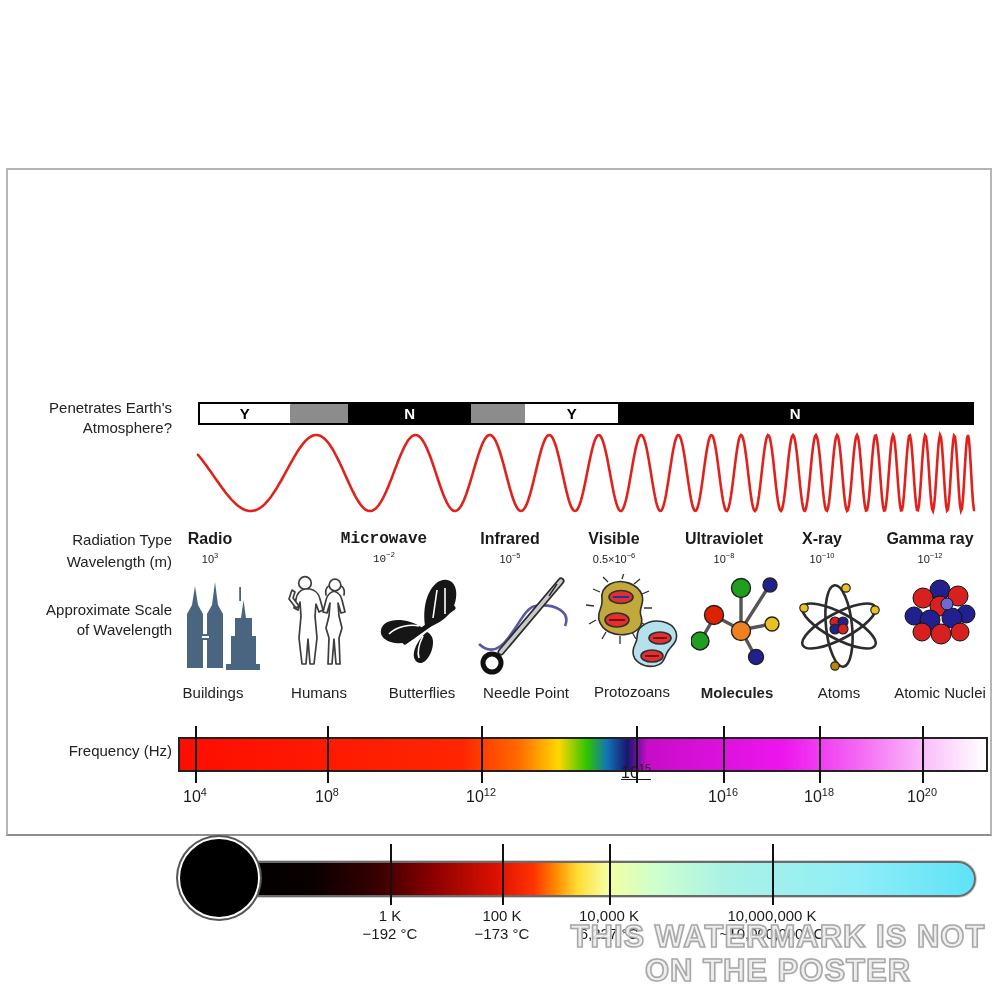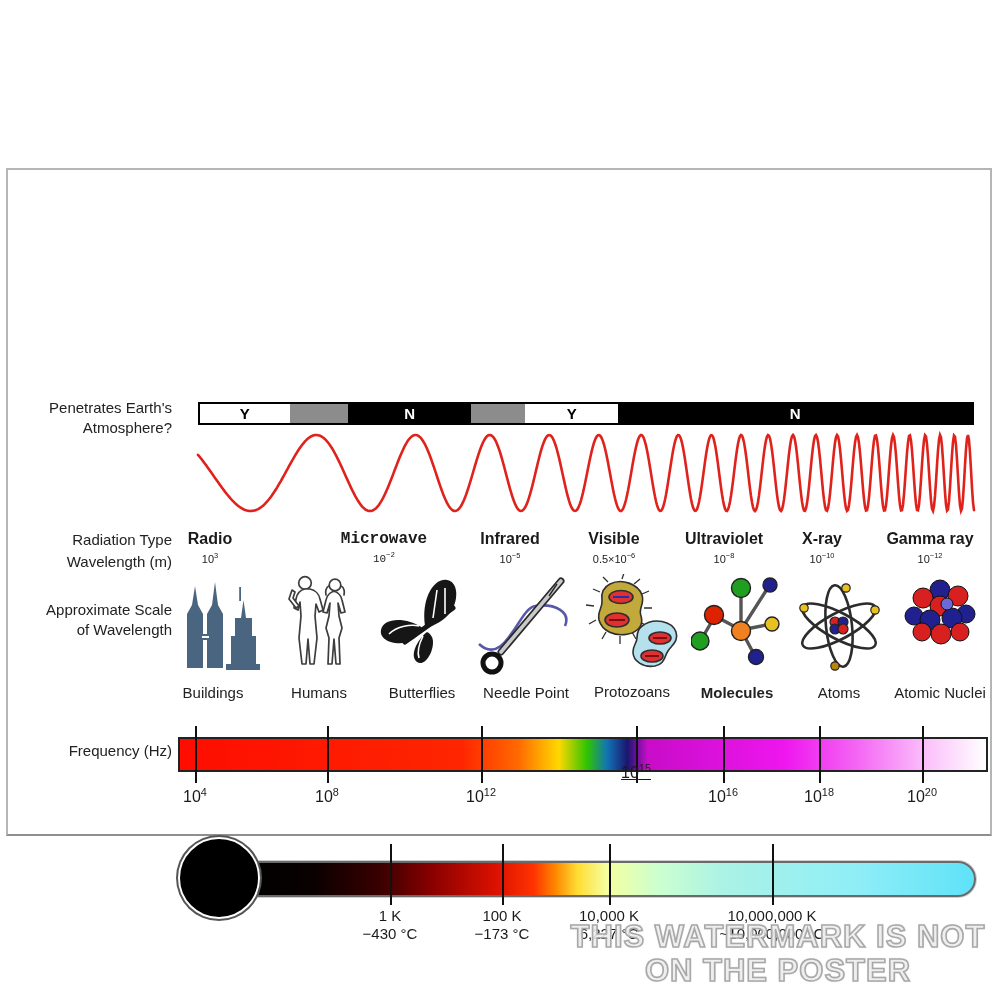--- a/index.html
+++ b/index.html
@@ -229,21 +229,21 @@
         <div class="tick abs" style="left: 914px; top: 556px; height: 57px;"></div>
         <div class="freq-tick-label" style="left: 874px; top: 616px;">10<sup>20</sup></div>
       </div>
 
     <div class="thermo-tube" id="thermo-tube" style="background: linear-gradient(90deg, rgb(0, 0, 0) 0%, rgb(10, 0, 0) 10%, rgb(58, 0, 0) 19%, rgb(136, 0, 0) 26%, rgb(221, 17, 0) 35%, rgb(255, 51, 0) 40%, rgb(255, 136, 0) 43%, rgb(255, 221, 51) 46%, rgb(245, 255, 160) 50%, rgb(204, 255, 207) 57%, rgb(170, 242, 230) 66%, rgb(143, 238, 247) 84%, rgb(95, 226, 248) 100%);"></div>
     <div class="thermo-bulb"></div>
     <div id="temp-ticks">
         <div class="tick abs" style="left: 382px; top: 674px; height: 61px;"></div>
         <div class="temp-label" style="left: 302px; top: 737px;">
           <div>1 K</div>
-          <div>−430 °C</div>
+          <div>−192 °C</div>
         </div>
         <div class="tick abs" style="left: 494px; top: 674px; height: 61px;"></div>
         <div class="temp-label" style="left: 414px; top: 737px;">
           <div>100 K</div>
           <div>−173 °C</div>
         </div>
         <div class="tick abs" style="left: 601px; top: 674px; height: 61px;"></div>
         <div class="temp-label" style="left: 521px; top: 737px;">
           <div>10,000 K</div>
           <div>6,227 °C</div>

